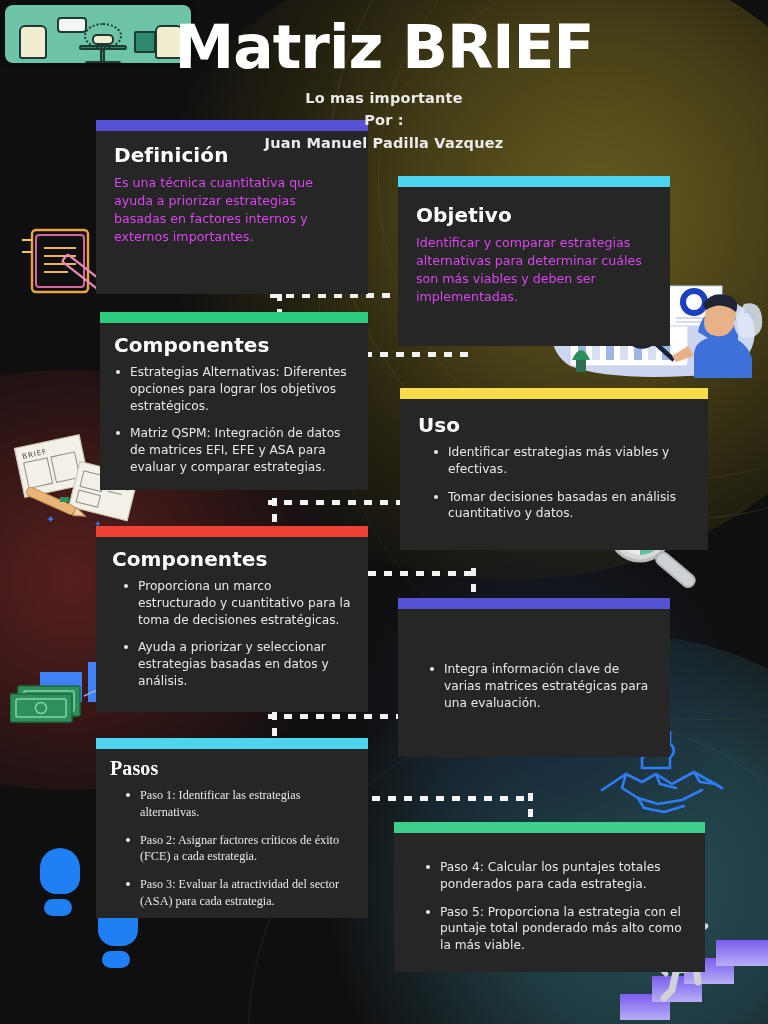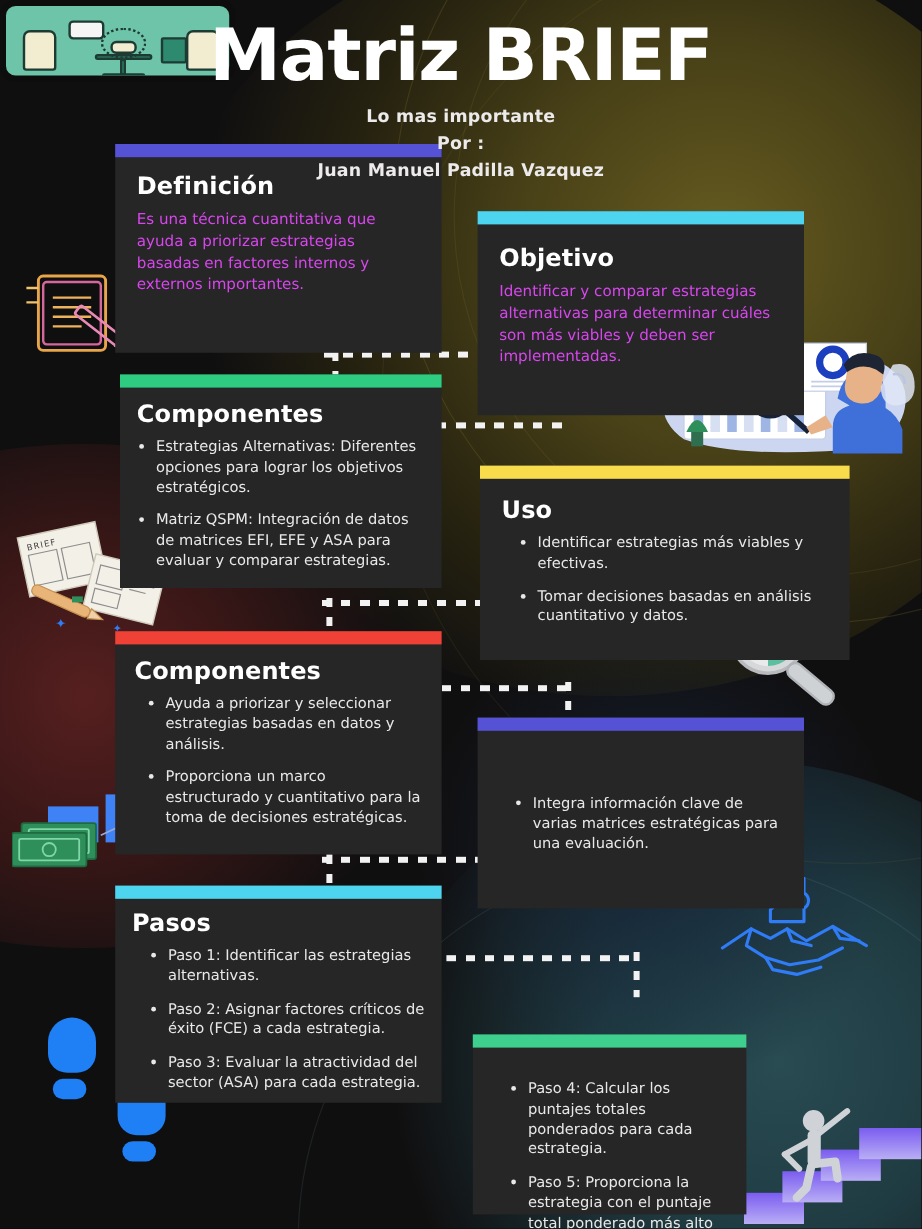--- a/index.html
+++ b/index.html
@@ -412,48 +412,48 @@
         <li>Tomar decisiones basadas en análisis cuantitativo y datos.</li>
       </ul>
     </div>
   </div>
 
   <div class="card" style="left:96px; top:526px; width:272px;">
     <div class="bar" style="background:#ef4136;"></div>
     <div class="body" style="padding:10px 16px 22px 16px;">
       <h2>Componentes</h2>
       <ul style="padding-left:10px;">
+        <li>Proporciona un marco estructurado y cuantitativo para la toma de decisiones estratégicas.</li>
         <li>Ayuda a priorizar y seleccionar estrategias basadas en datos y análisis.</li>
-        <li>Proporciona un marco estructurado y cuantitativo para la toma de decisiones estratégicas.</li>
       </ul>
     </div>
   </div>
 
   <div class="card" style="left:398px; top:598px; width:272px;">
     <div class="bar" style="background:#5552d6;"></div>
     <div class="body" style="padding:52px 18px 46px 18px;">
       <ul style="padding-left:12px;">
         <li>Integra información clave de varias matrices estratégicas para una evaluación.</li>
       </ul>
     </div>
   </div>
 
   <div class="card" style="left:96px; top:738px; width:272px;">
     <div class="bar" style="background:#4dd5f0;"></div>
-    <div class="body" style="padding:8px 14px 8px 14px;">
+    <div class="body" style="padding:8px 14px 8px 14px;font-family:Liberation Serif, serif;">
       <h2>Pasos</h2>
       <ul style="padding-left:14px;">
         <li>Paso 1: Identificar las estrategias alternativas.</li>
         <li>Paso 2: Asignar factores críticos de éxito (FCE) a cada estrategia.</li>
         <li>Paso 3: Evaluar la atractividad del sector (ASA) para cada estrategia.</li>
       </ul>
     </div>
   </div>
 
-  <div class="card" style="left:394px; top:822px; width:228px; height:150px;margin-top:40px;">
+  <div class="card" style="left:394px; top:822px; width:311px; height:150px;">
     <div class="bar" style="background:#3ecf8e;"></div>
     <div class="body" style="padding:26px 18px 18px 18px;">
       <ul style="padding-left:12px;">
         <li>Paso 4: Calcular los puntajes totales ponderados para cada estrategia.</li>
         <li>Paso 5: Proporciona la estrategia con el puntaje total ponderado más alto como la más viable.</li>
       </ul>
     </div>
   </div>
 
 </div>

